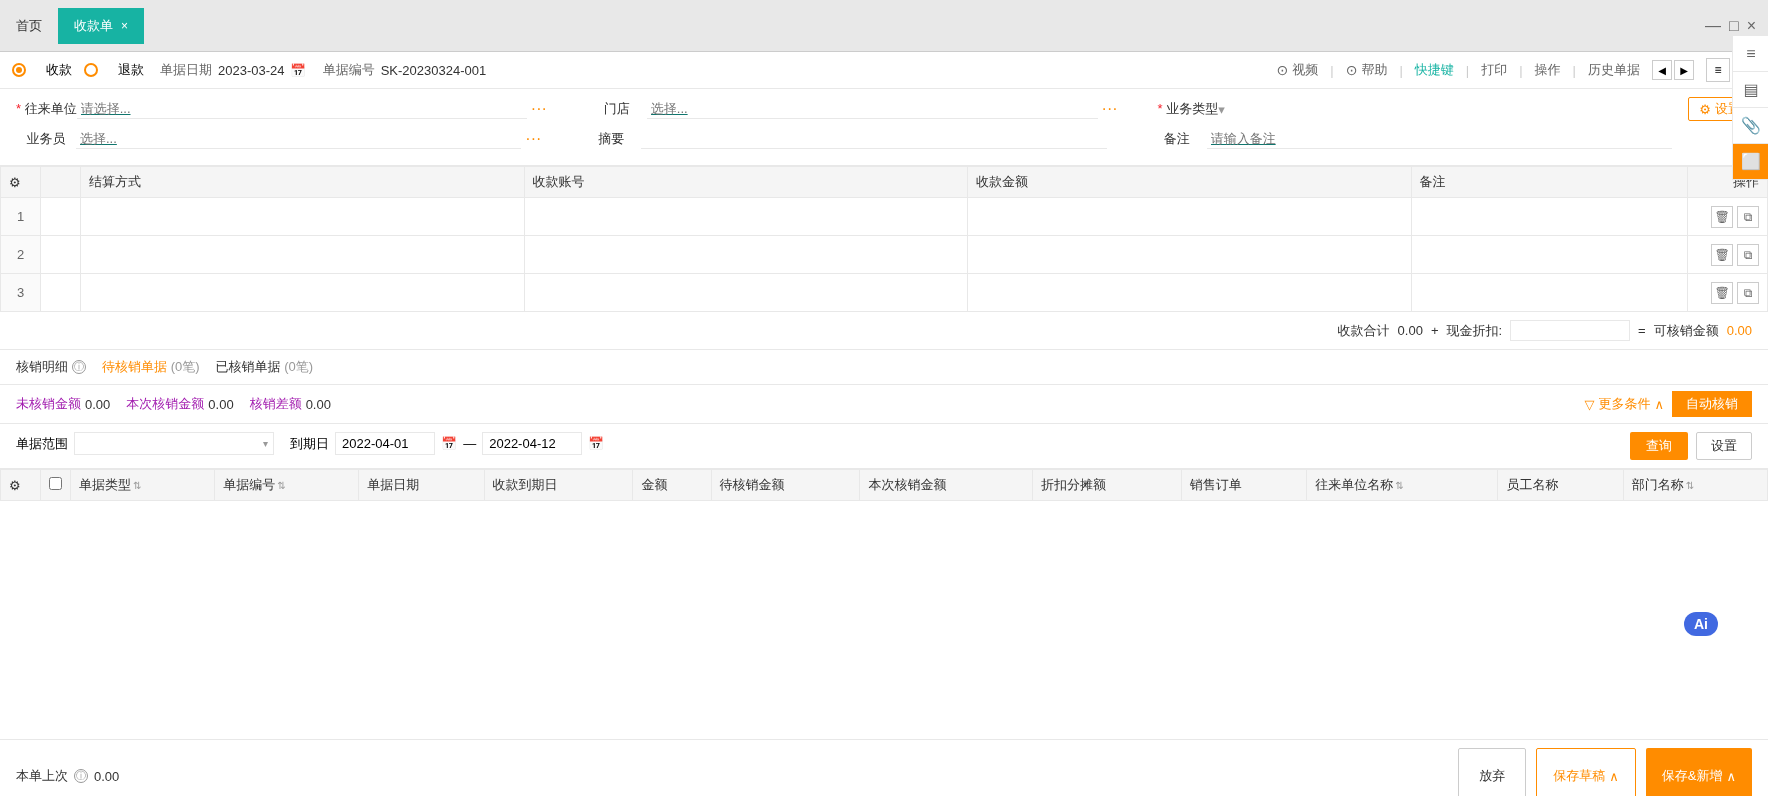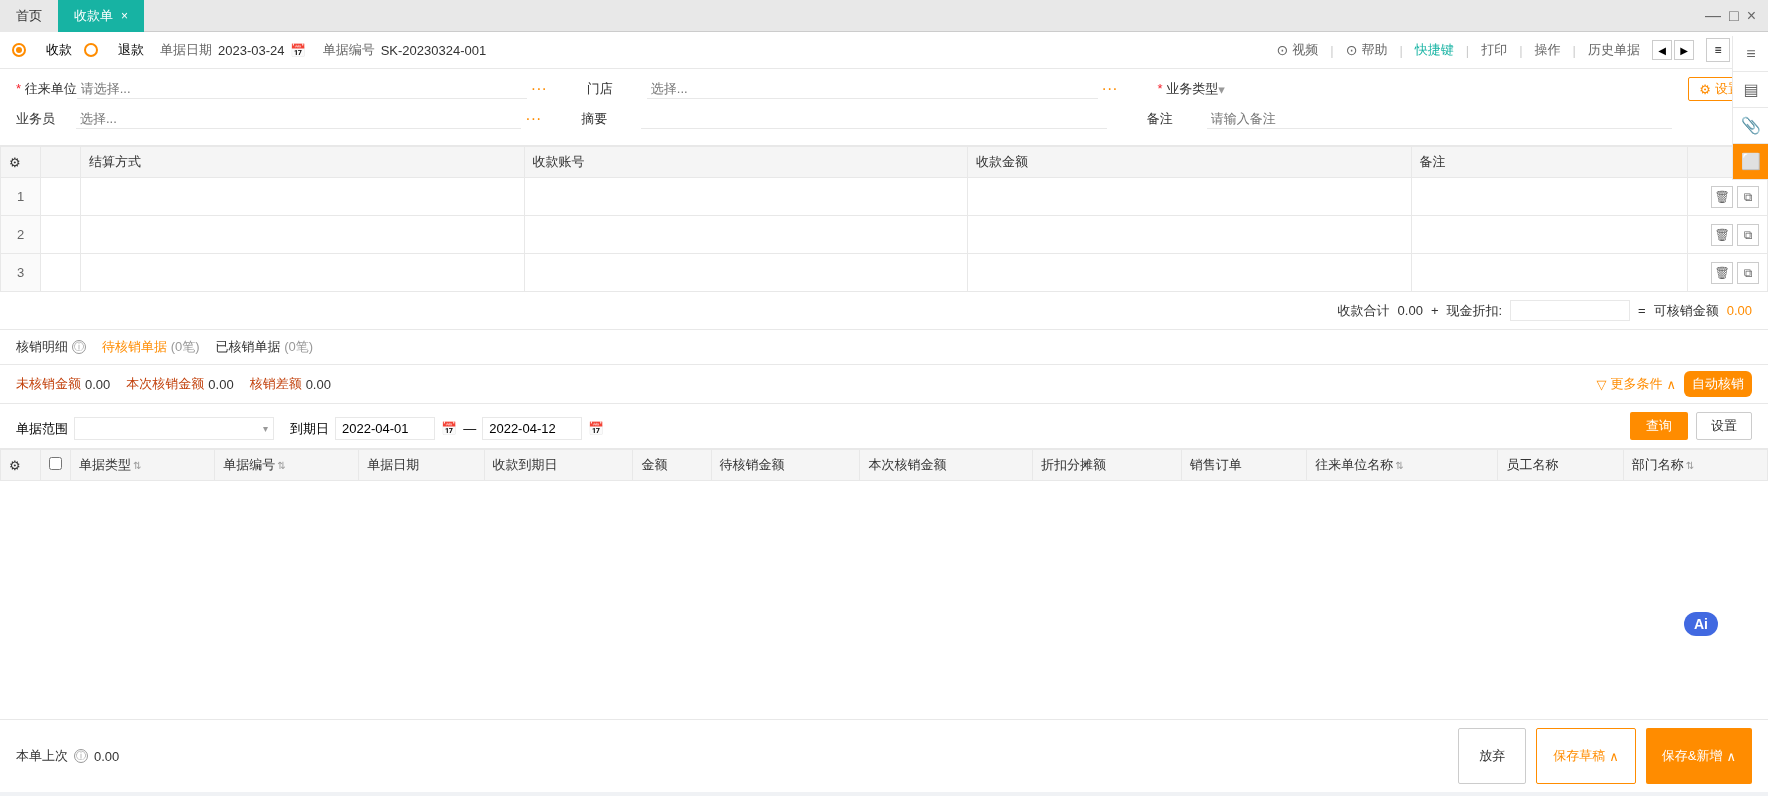--- a/index.html
+++ b/index.html
@@ -1,20 +1,20 @@
 <!DOCTYPE html>
 <html><head>
   <meta charset="utf-8">
   <style>
     * { box-sizing: border-box; margin: 0; padding: 0; font-family: 'Microsoft YaHei', Arial, sans-serif; font-size: 13px; }
     body { background: #f0f2f5; width: 1768px; height: 796px; overflow: hidden; }
 
     
     .tab-bar {
-      display: flex; align-items: center; background: #e8e8e8; height: 32px; border-bottom: 1px solid #ccc;
+      display: flex; align-items: center; background: #e8e8e8; height: 52px; border-bottom: 1px solid #ccc;
     }
     .tab-item {
       padding: 0 16px; height: 36px; display: flex; align-items: center; cursor: pointer; font-size: 13px; color: #333;
     }
     .tab-item.home { background: #e8e8e8; }
     .tab-item.active { background: #17b3a3; color: #fff; }
     .tab-close { margin-left: 8px; cursor: pointer; font-size: 12px; }
     .tab-bar-right { margin-left: auto; display: flex; align-items: center; gap: 8px; padding-right: 12px; }
     .tab-bar-right span { cursor: pointer; font-size: 16px; color: #666; }
 
@@ -44,24 +44,24 @@
     .view-icons { display: flex; gap: 2px; }
     .view-icon { width: 24px; height: 24px; border: 1px solid #ccc; display: flex; align-items: center; justify-content: center; cursor: pointer; font-size: 12px; }
     .view-icon.active { background: #ff8c00; color: #fff; border-color: #ff8c00; }
 
     
     .form-section {
       padding: 8px 16px; background: #fff; border-bottom: 1px solid #e8e8e8;
     }
     .form-row { display: flex; align-items: center; margin-bottom: 8px; gap: 0; }
     .form-field { display: flex; align-items: center; flex: 1; }
-    .form-label { color: #333; white-space: nowrap; min-width: 60px; }
+    .form-label { color: #333; white-space: nowrap; min-width: 60px; text-align: center; }
     .form-label.required::before { content: '* '; color: #f5222d; }
     .form-input {
-      flex: 1; border: none; border-bottom: 1px solid #e8e8e8; outline: none; padding: 2px 4px; color: #3b82f6; font-size: 13px; background: transparent; min-width: 80px;
+      flex: 1; border: none; border-bottom: 1px solid #e8e8e8; outline: none; padding: 2px 4px; color: #0f766e; font-size: 13px; background: transparent; min-width: 80px; text-decoration: underline;
     }
     .more-btn { color: #ff8c00; cursor: pointer; margin-left: 4px; font-size: 16px; }
     .form-divider { width: 40px; }
     .settings-btn {
       border: 1px solid #ff8c00; color: #ff8c00; padding: 2px 10px; cursor: pointer; border-radius: 2px; display: flex; align-items: center; gap: 4px; margin-left: auto; white-space: nowrap;
     }
 
     
     .table-section { flex: 0 0 auto; overflow: hidden; }
     .data-table { width: 100%; border-collapse: collapse; }
@@ -85,27 +85,27 @@
     
     .writeoff-section { flex: 1; overflow: hidden; display: flex; flex-direction: column; background: #fff; }
     .writeoff-header { padding: 8px 16px; border-bottom: 1px solid #e8e8e8; display: flex; align-items: center; gap: 16px; }
     .section-title { font-size: 14px; font-weight: 500; color: #333; display: flex; align-items: center; gap: 4px; }
     .info-icon { width: 14px; height: 14px; border-radius: 50%; border: 1px solid #999; display: inline-flex; align-items: center; justify-content: center; font-size: 10px; color: #999; cursor: pointer; }
     .tab-link { color: #ff8c00; cursor: pointer; font-size: 13px; }
     .tab-link .count { color: #999; }
 
     .writeoff-stats { padding: 6px 16px; display: flex; align-items: center; gap: 16px; border-bottom: 1px solid #e8e8e8; }
     .stat-item { display: flex; align-items: center; gap: 4px; color: #333; }
-    .stat-label { color: #c2410c; }
+    .stat-label { color: #a21caf; }
     .stat-value { color: #333; }
     .writeoff-filter-right { margin-left: auto; display: flex; align-items: center; gap: 8px; }
     .filter-btn { display: flex; align-items: center; gap: 4px; color: #ff8c00; cursor: pointer; font-size: 13px; }
-    .auto-btn { background: #ff8c00; color: #fff; border: none; padding: 4px 8px; cursor: pointer; border-radius: 6px; }
-
-    .filter-row { padding: 8px 16px; display: flex; align-items: flex-end; gap: 16px; border-bottom: 1px solid #e8e8e8; flex-wrap: wrap; }
+    .auto-btn { background: #ff8c00; color: #fff; border: none; padding: 4px 14px; cursor: pointer; border-radius: 0; }
+
+    .filter-row { padding: 8px 16px; display: flex; align-items: flex-start; gap: 16px; border-bottom: 1px solid #e8e8e8; flex-wrap: wrap; }
     .filter-field { display: flex; align-items: center; gap: 6px; }
     .filter-select-wrap { position: relative; display: inline-flex; align-items: center; }
     .filter-select-wrap select { border: 1px solid #e8e8e8; padding: 3px 24px 3px 8px; outline: none; min-width: 200px; appearance: none; background: #fff; font-size: 13px; }
     .filter-select-wrap .chevron { position: absolute; right: 6px; pointer-events: none; color: #999; font-size: 10px; }
     .date-range { display: flex; align-items: center; gap: 6px; }
     .date-input { border: 1px solid #e8e8e8; padding: 3px 6px; outline: none; width: 100px; font-size: 13px; }
     .cal-icon { color: #ff8c00; cursor: pointer; }
     .query-btn { background: #ff8c00; color: #fff; border: none; padding: 4px 16px; cursor: pointer; border-radius: 2px; }
     .settings-btn2 { border: 1px solid #ccc; background: #fff; color: #333; padding: 4px 14px; cursor: pointer; border-radius: 2px; }
     .filter-btns { margin-left: auto; display: flex; gap: 8px; }

